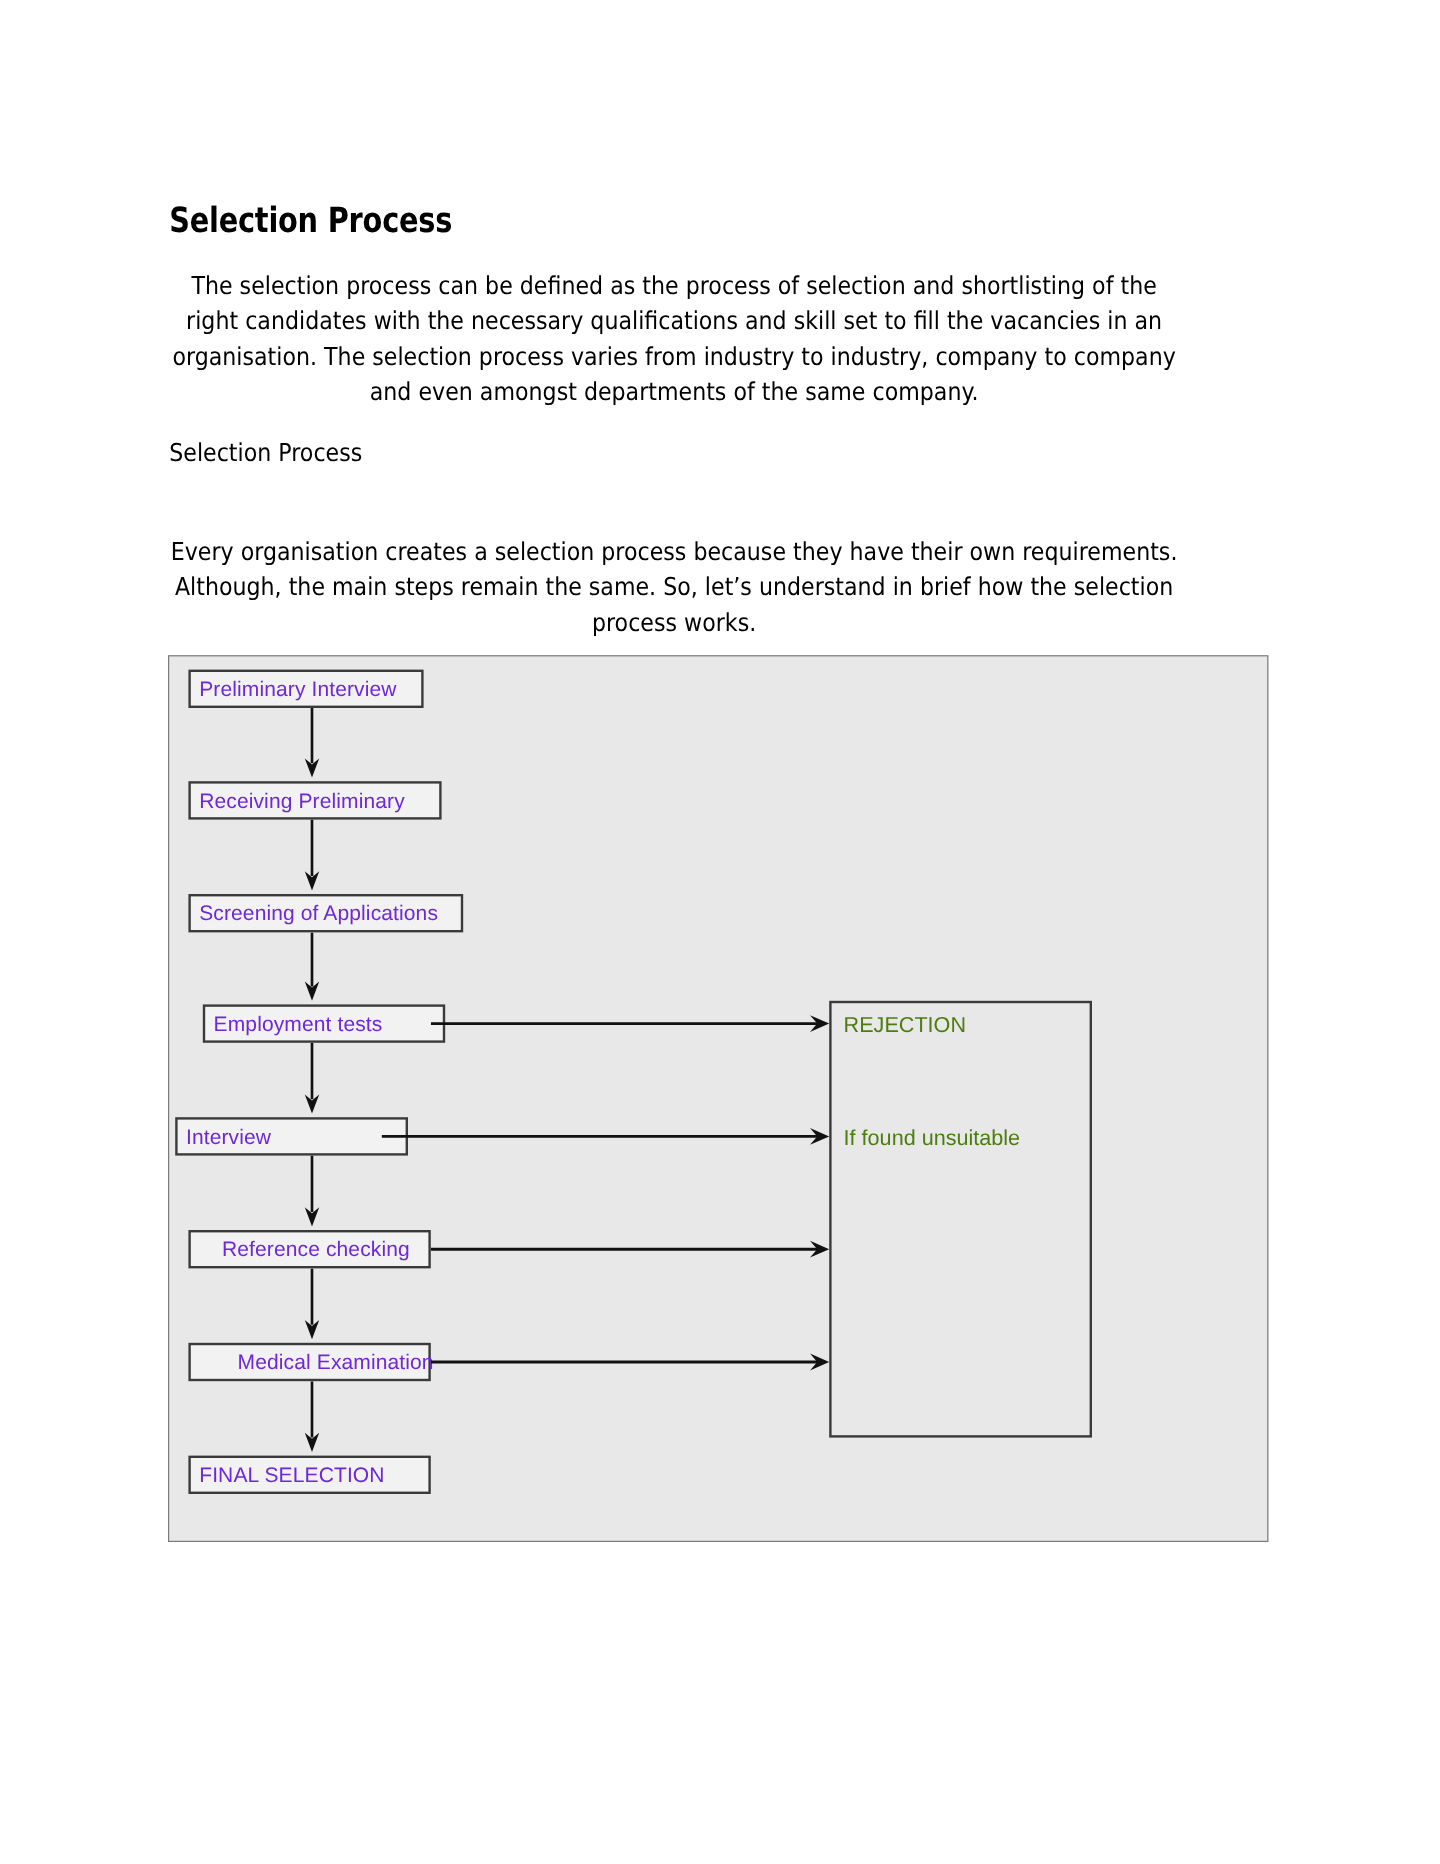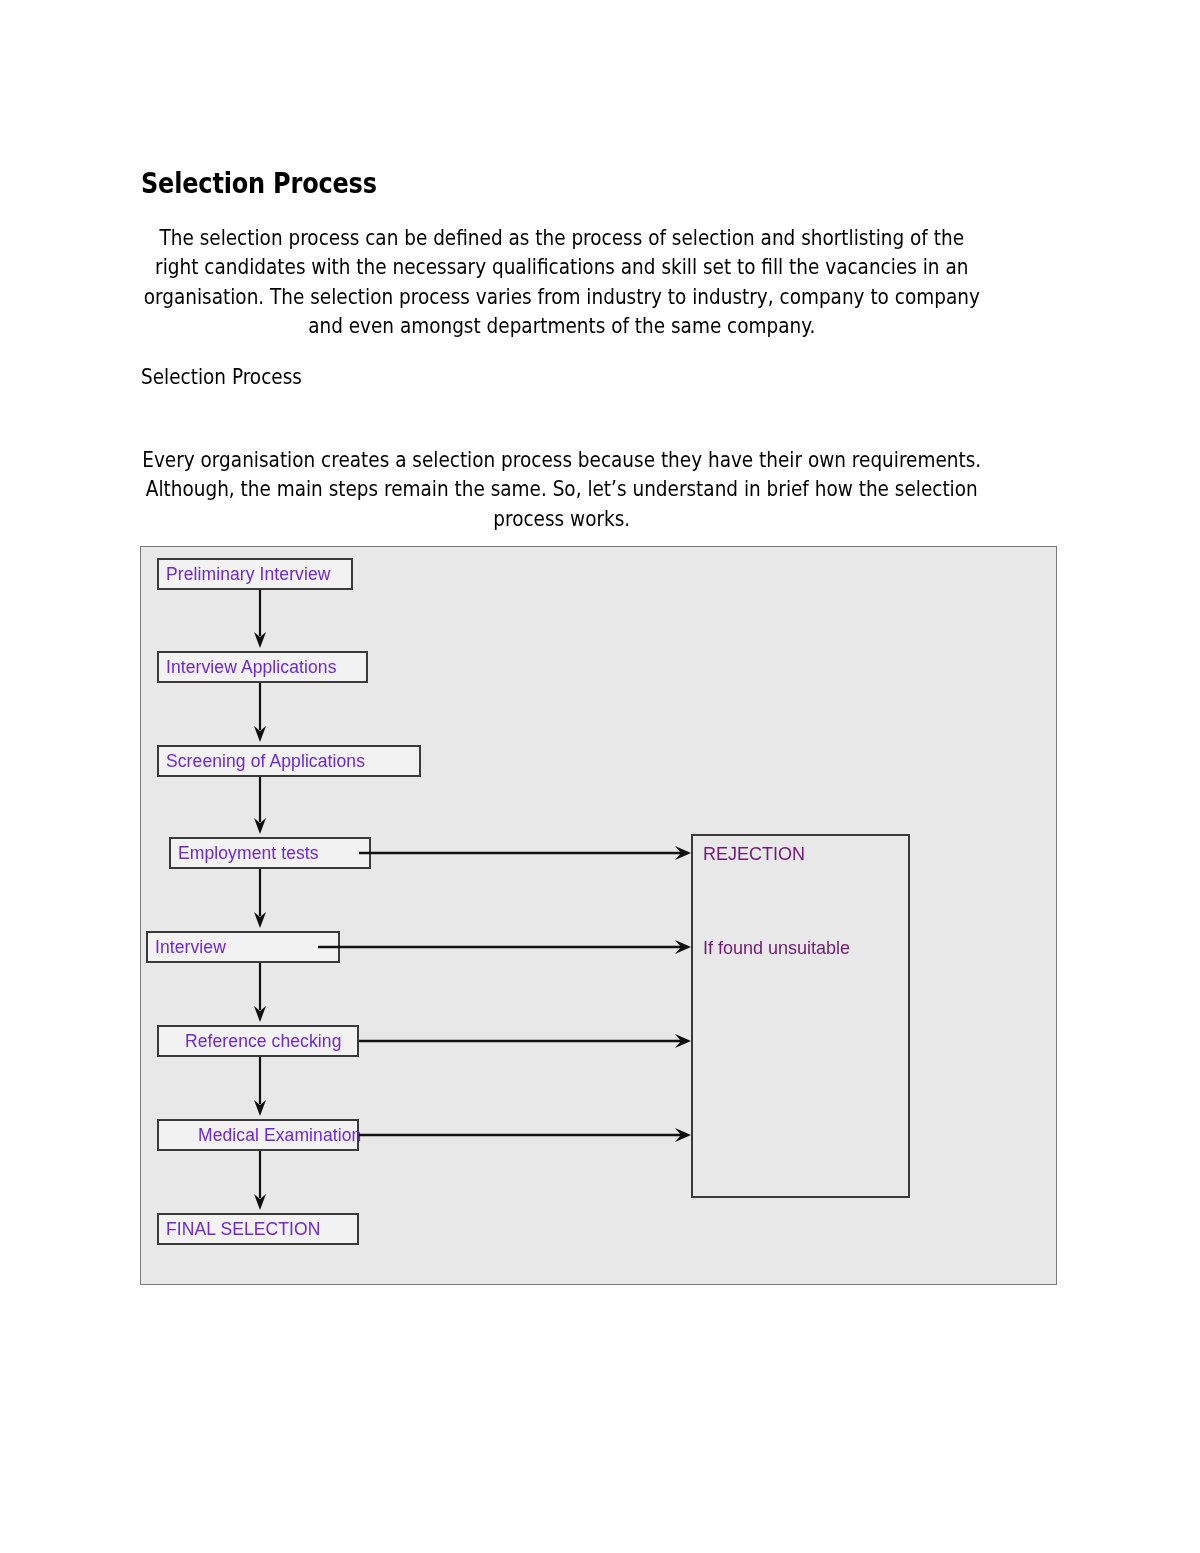--- a/index.html
+++ b/index.html
@@ -100,21 +100,21 @@
     height: 364px;
     border: 2px solid #3a3a3a;
     background: transparent;
     box-sizing: border-box;
   }
   .rejection-label {
     position: absolute;
     left: 10px;
     font-size: 18px;
     font-family: "Liberation Sans", sans-serif;
-    color: #701a75;
+    color: #4d7c0f;
     white-space: nowrap;
   }
 
   
   .v-arrow {
     position: absolute;
     width: 16px;
   }
   
   .h-arrow {
@@ -136,22 +136,22 @@
   <p class="body-para" id="para-every">Every organisation creates a selection process because they have their own requirements. Although, the main steps remain the same. So, let’s understand in brief how the selection process works.</p>
 
   <div class="diagram">
 
     <div class="rejection-box">
       <div class="rejection-label" style="top:8px;">REJECTION</div>
       <div class="rejection-label" style="top:102px;">If found unsuitable</div>
     </div>
 
     <div class="node" style="left:16px; top:11px; width:196px;">Preliminary Interview</div>
-    <div class="node" style="left:16px; top:104px; width:211px;">Interview Applications</div>
-    <div class="node" style="left:16px; top:198px; width:264px;">Screening of Applications</div>
+    <div class="node" style="left:16px; top:104px; width:211px;">Receiving Preliminary</div>
+    <div class="node" style="left:16px; top:198px; width:229px;">Screening of Applications</div>
     <div class="node" style="left:28px; top:290px; width:202px;">Employment tests</div>
     <div class="node" style="left:5px; top:384px; width:194px;">Interview</div>
     <div class="node" style="left:16px; top:478px; width:202px;padding-left:26px;">Reference checking</div>
     <div class="node" style="left:16px; top:572px; width:202px;padding-left:39px;">Medical Examination</div>
     <div class="node" style="left:16px; top:666px; width:202px;">FINAL SELECTION</div>
 
     <div class="v-arrow" style="left:111px; top:43px; height:61px;">
       <svg width="16" height="61" viewBox="0 0 16 61">
           <line x1="8" y1="0" x2="8" y2="46" stroke="#111" stroke-width="2.2"></line>
           <path d="M8 58 L2 42 L8 47 L14 42 Z" fill="#111"></path>

